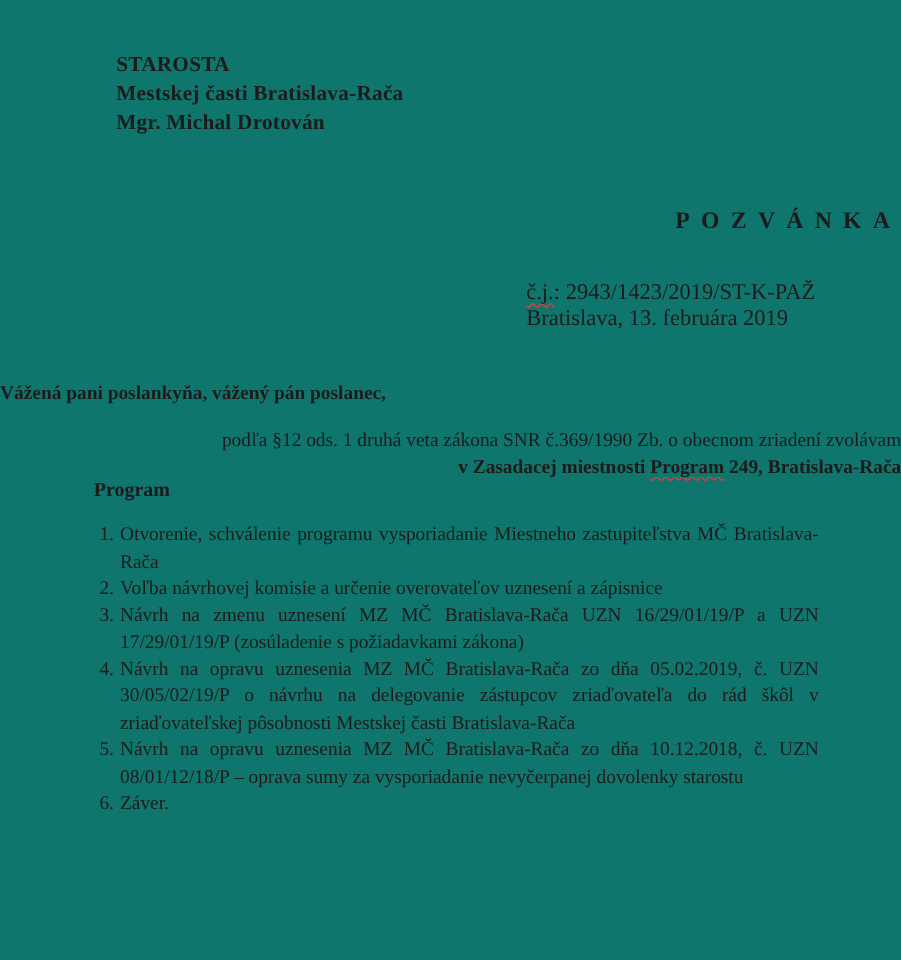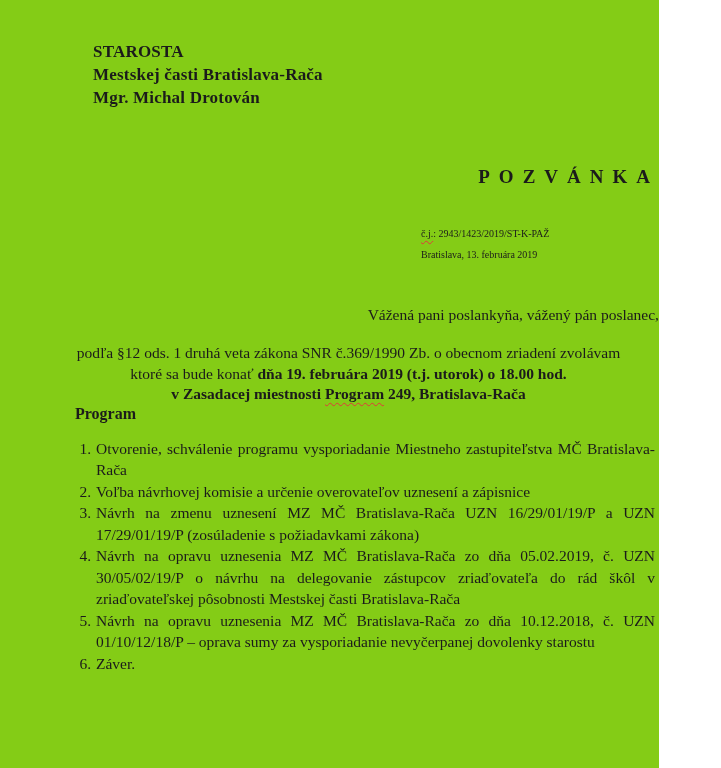--- a/index.html
+++ b/index.html
@@ -4,21 +4,21 @@
 <style>
   * { margin: 0; padding: 0; box-sizing: border-box; }
   html, body { background: #ffffff; }
   body {
     width: 721px;
     height: 768px;
     font-family: "Liberation Serif", "DejaVu Serif", serif;
     color: #1b1b1b;
     overflow: hidden;
   }
-  .doc-page { width: 659px; height: 768px; background: #84cc16; position: relative; }
+  .doc-page { width: 721px; height: 768px; background: #0f766e; position: relative; }
 
   .header-block {
     padding-top: 40px;
     margin-left: 93px;
     font-weight: bold;
     font-size: 17px;
     line-height: 23px;
     letter-spacing: 0.2px;
   }
 
@@ -27,40 +27,40 @@
     text-align: right;
     font-size: 19px;
     letter-spacing: 9px;
     font-weight: 600;
     text-indent: 9px; 
   }
 
   .ref-block {
     margin-top: 35px;
     margin-left: 421px;
-    font-size: 10px;
+    font-size: 18px;
     line-height: 21px;
   }
   .squiggle {
     text-decoration: underline wavy #e03a3a;
     text-decoration-thickness: 1px;
     text-underline-offset: 3px;
     text-decoration-skip-ink: none;
   }
 
   .salutation {
     margin-top: 41px;
-    text-align: right;
-    font-weight: normal;
+    text-align: left;
+    font-weight: bold;
     font-size: 15.5px;
   }
 
   .body-paragraph {
     margin-top: 19px;
-    text-align: center;
+    text-align: right;
     font-size: 15.5px;
     line-height: 20.5px;
     padding-left: 38px;
   }
   .body-paragraph .bold { font-weight: bold; }
 
   .program-heading {
     margin-left: 75px;
     font-weight: bold;
     font-size: 16px;
@@ -96,28 +96,27 @@
 
   <div class="ref-block">
     <div><span class="squiggle">č.j.</span><span>: 2943/1423/2019/ST-K-PAŽ</span></div>
     <div>Bratislava, 13. februára 2019</div>
   </div>
 
   <div class="salutation">Vážená pani poslankyňa, vážený pán poslanec,</div>
 
   <div class="body-paragraph">
     <div>podľa §12 ods. 1 druhá veta zákona SNR č.369/1990 Zb. o obecnom zriadení zvolávam</div>
-    <div><span>ktoré sa bude konať </span><span class="bold">dňa 19. februára 2019 (t.j. utorok) o 18.00 hod.</span></div>
     <div class="bold"><span>v Zasadacej miestnosti </span><span class="squiggle">Program</span><span> 249, Bratislava-Rača</span></div>
   </div>
 
   <div class="program-heading">Program</div>
 
   <ol class="program-list">
     <li>Otvorenie, schválenie programu vysporiadanie Miestneho zastupiteľstva MČ Bratislava-Rača</li>
     <li>Voľba návrhovej komisie a určenie overovateľov uznesení a zápisnice</li>
     <li>Návrh na zmenu uznesení MZ MČ Bratislava-Rača UZN 16/29/01/19/P a UZN 17/29/01/19/P (zosúladenie s požiadavkami zákona)</li>
     <li>Návrh na opravu uznesenia MZ MČ Bratislava-Rača zo dňa 05.02.2019, č. UZN 30/05/02/19/P  o návrhu na delegovanie zástupcov zriaďovateľa do rád škôl v zriaďovateľskej pôsobnosti Mestskej časti Bratislava-Rača</li>
-    <li>Návrh na opravu uznesenia MZ MČ Bratislava-Rača zo dňa 10.12.2018, č. UZN 01/10/12/18/P – oprava sumy za vysporiadanie nevyčerpanej dovolenky starostu</li>
+    <li>Návrh na opravu uznesenia MZ MČ Bratislava-Rača zo dňa 10.12.2018, č. UZN 08/01/12/18/P – oprava sumy za vysporiadanie nevyčerpanej dovolenky starostu</li>
     <li>Záver.</li>
   </ol>
 
 </div>
 
 </body></html>

